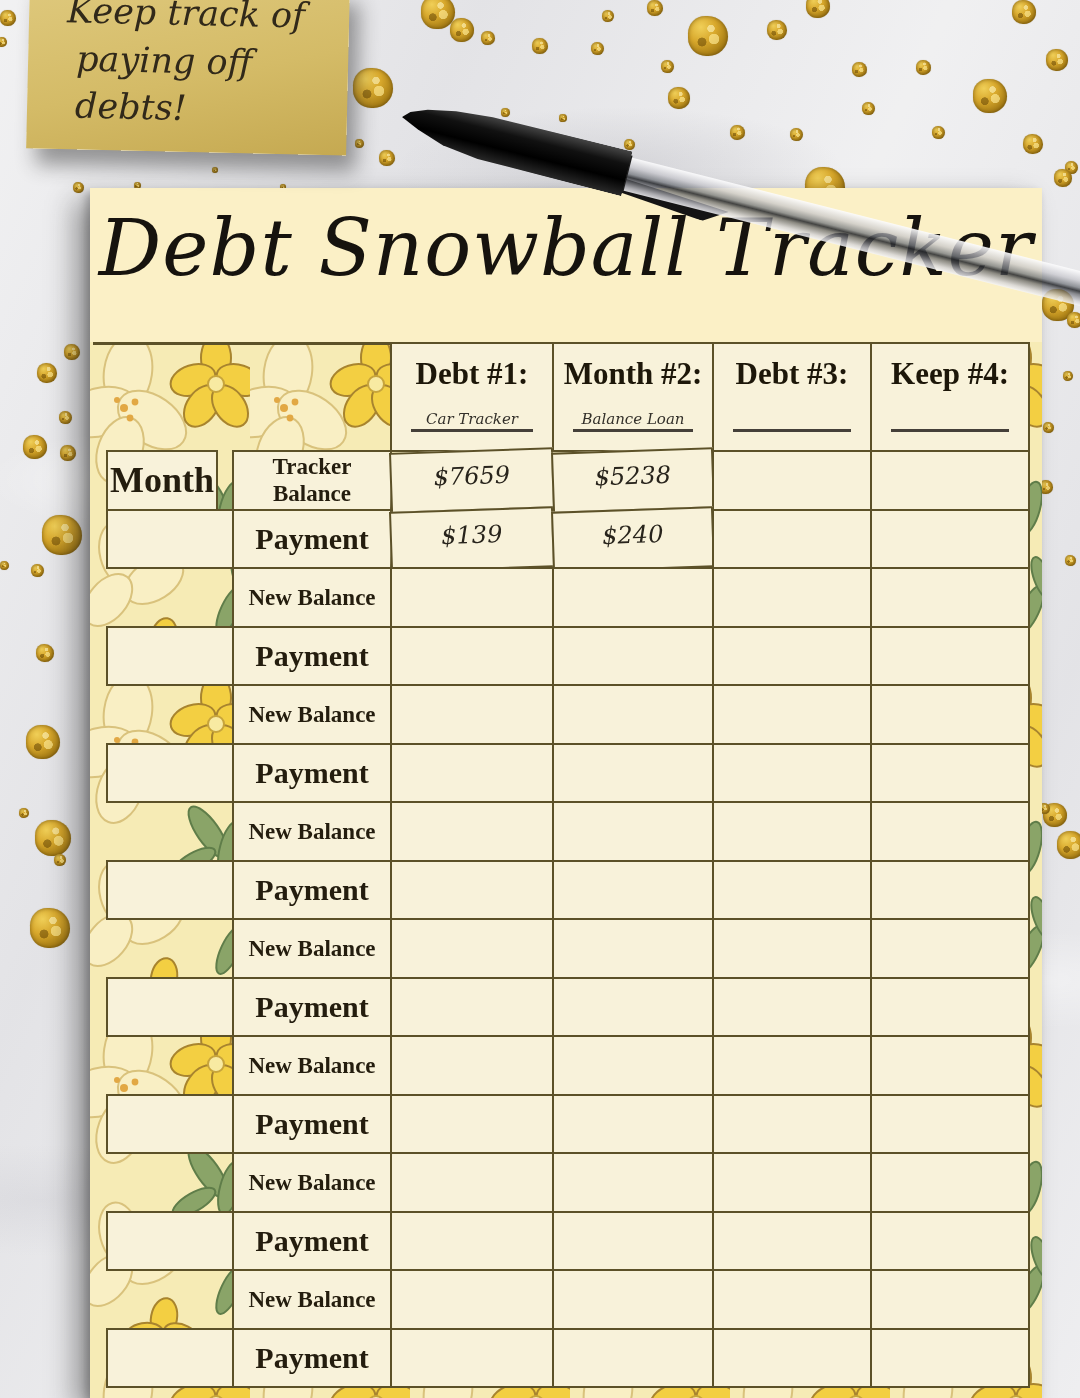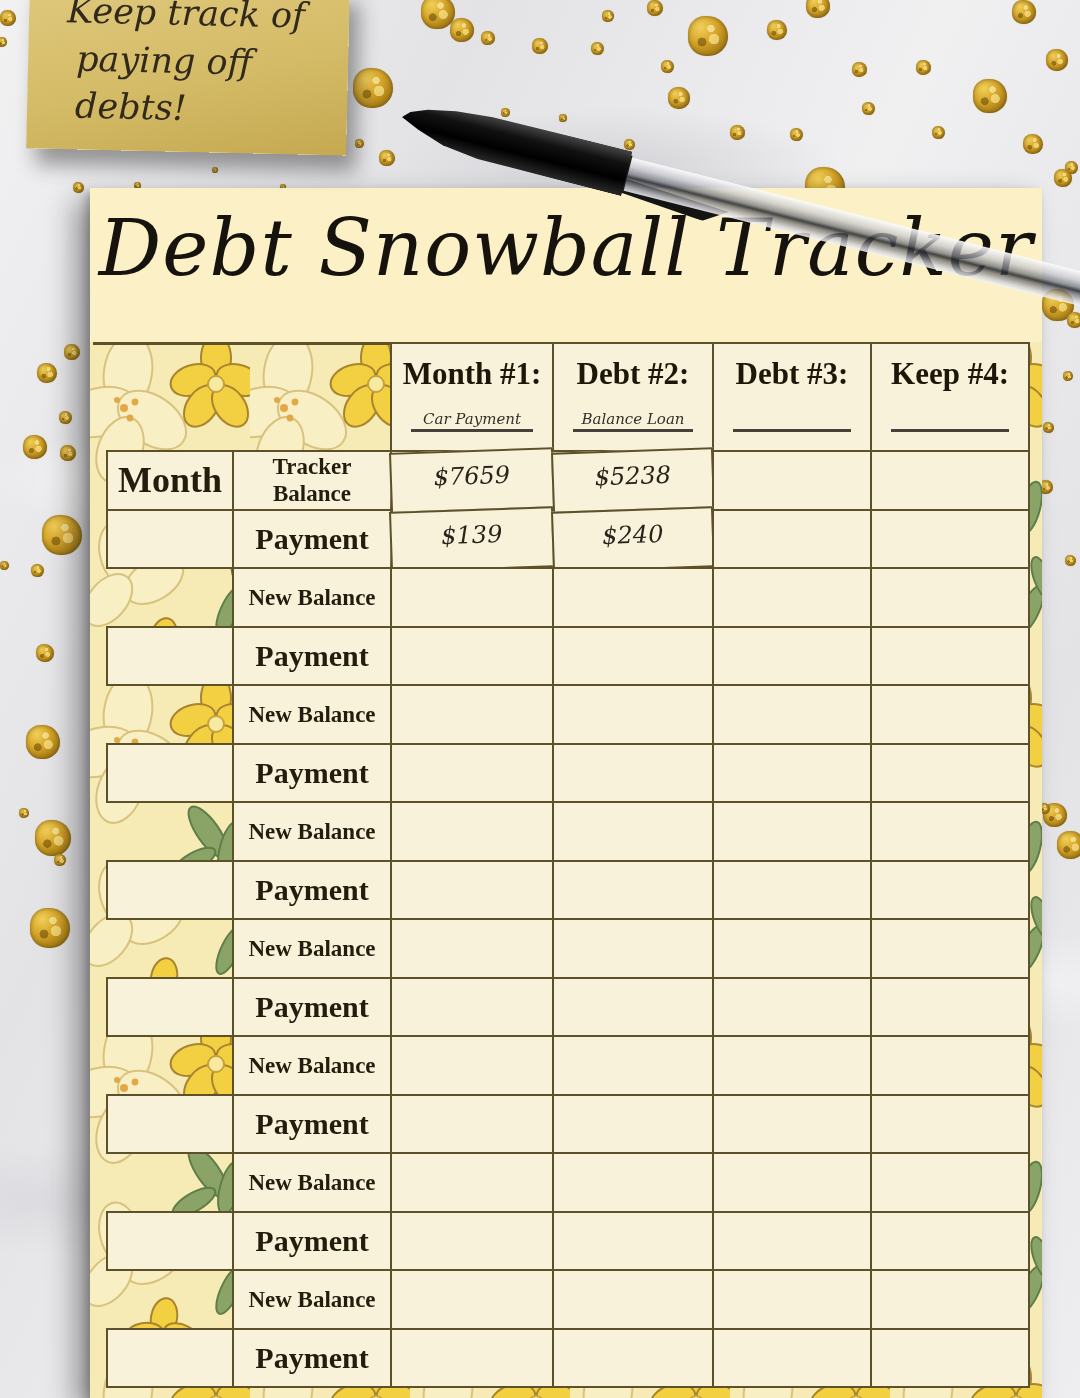--- a/index.html
+++ b/index.html
@@ -219,40 +219,40 @@
         </pattern>
       </defs>
       <rect x="0" y="0" width="952" height="1056" fill="url(#floral)"></rect>
     </svg>
 
     <h1 class="page-title">Debt Snowball Tracker</h1>
 
     <div class="grid-topline"></div>
     <div id="grid">
         <div class="cell debt-cell" style="left: 300px; top: 154px; width: 164px; height: 110px;">
-          <div class="debt-label">Month #1:</div>
-          <div class="debt-name">Car Payment</div>
+          <div class="debt-label">Debt #1:</div>
+          <div class="debt-name">Car Tracker</div>
           <div class="debt-line"></div>
         </div>
         <div class="cell debt-cell" style="left: 462px; top: 154px; width: 162px; height: 110px;">
-          <div class="debt-label">Debt #2:</div>
+          <div class="debt-label">Month #2:</div>
           <div class="debt-name">Balance Loan</div>
           <div class="debt-line"></div>
         </div>
         <div class="cell debt-cell" style="left: 622px; top: 154px; width: 160px; height: 110px;">
           <div class="debt-label">Debt #3:</div>
           <div class="debt-name"></div>
           <div class="debt-line"></div>
         </div>
         <div class="cell debt-cell" style="left: 780px; top: 154px; width: 160px; height: 110px;">
           <div class="debt-label">Keep #4:</div>
           <div class="debt-name"></div>
           <div class="debt-line"></div>
         </div>
-        <div class="cell lbl-month" style="left: 16px; top: 262px; width: 128px; height: 60.5px;">Month</div>
+        <div class="cell lbl-month" style="left: 16px; top: 262px; width: 112px; height: 60.5px;">Month</div>
         <div class="cell lbl-small" style="left: 142px; top: 262px; width: 160px; height: 60.5px;">Tracker Balance</div>
         <div class="cell hand" style="left: 300px; top: 262px; width: 164px; height: 60.5px;">$7659</div>
         <div class="cell hand" style="left: 462px; top: 262px; width: 162px; height: 60.5px;">$5238</div>
         <div class="cell " style="left: 622px; top: 262px; width: 160px; height: 60.5px;"></div>
         <div class="cell " style="left: 780px; top: 262px; width: 160px; height: 60.5px;"></div>
         <div class="cell " style="left: 16px; top: 320.5px; width: 128px; height: 60.5px;"></div>
         <div class="cell lbl-big" style="left: 142px; top: 320.5px; width: 160px; height: 60.5px;">Payment</div>
         <div class="cell hand" style="left: 300px; top: 320.5px; width: 164px; height: 60.5px;">$139</div>
         <div class="cell hand" style="left: 462px; top: 320.5px; width: 162px; height: 60.5px;">$240</div>
         <div class="cell " style="left: 622px; top: 320.5px; width: 160px; height: 60.5px;"></div>

